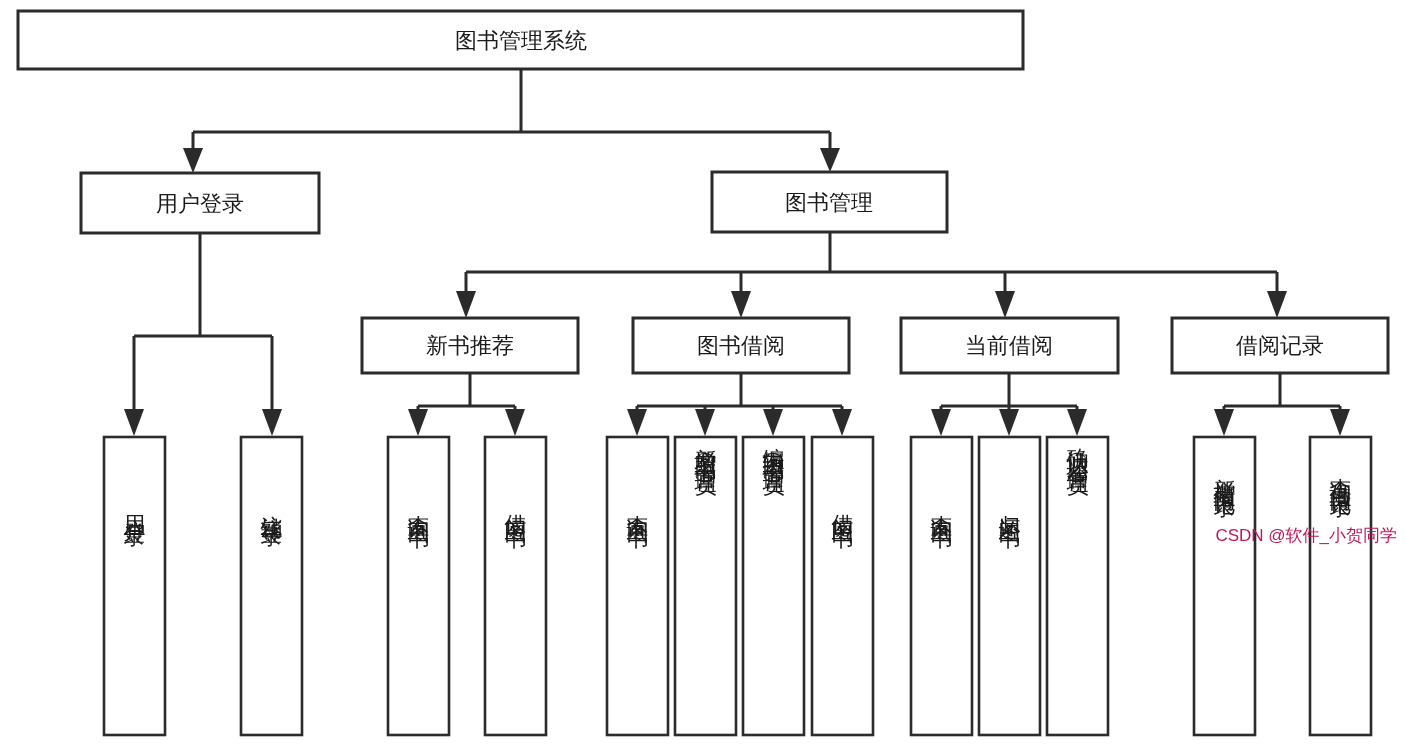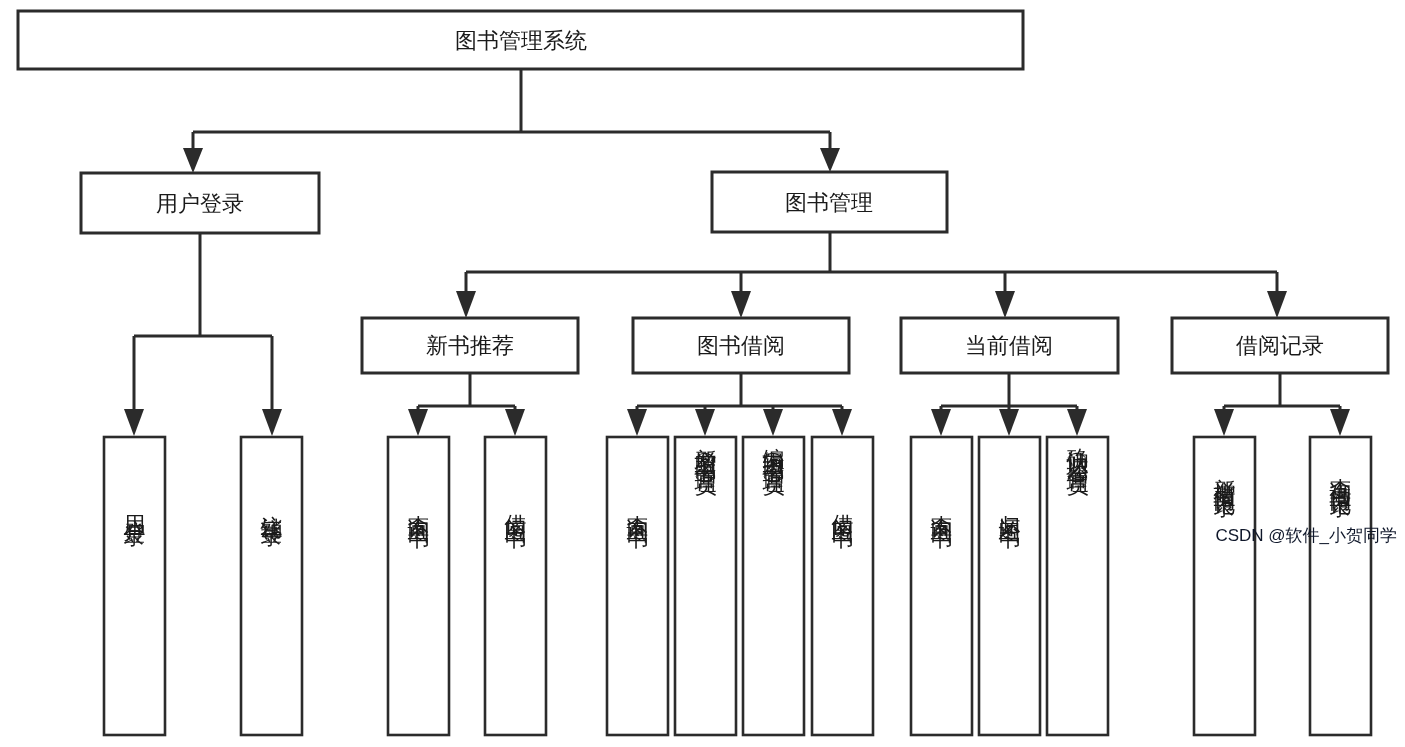--- a/index.html
+++ b/index.html
@@ -55,21 +55,21 @@
     text-anchor: middle;
     writing-mode: vertical-rl;
     letter-spacing: 4px;
   }
   .watermark {
     position: absolute;
     right: 8px;
     bottom: 6px;
     font-family: "Liberation Sans", "DejaVu Sans", sans-serif;
     font-size: 17px;
-    color: #0f172a;
+    color: #be185d;
     white-space: nowrap;
     pointer-events: none;
   }
 </style>
 </head>
 <body>
 
 <div id="diagram-root">
 
   <svg class="diagram" viewBox="0 0 1405 747">

